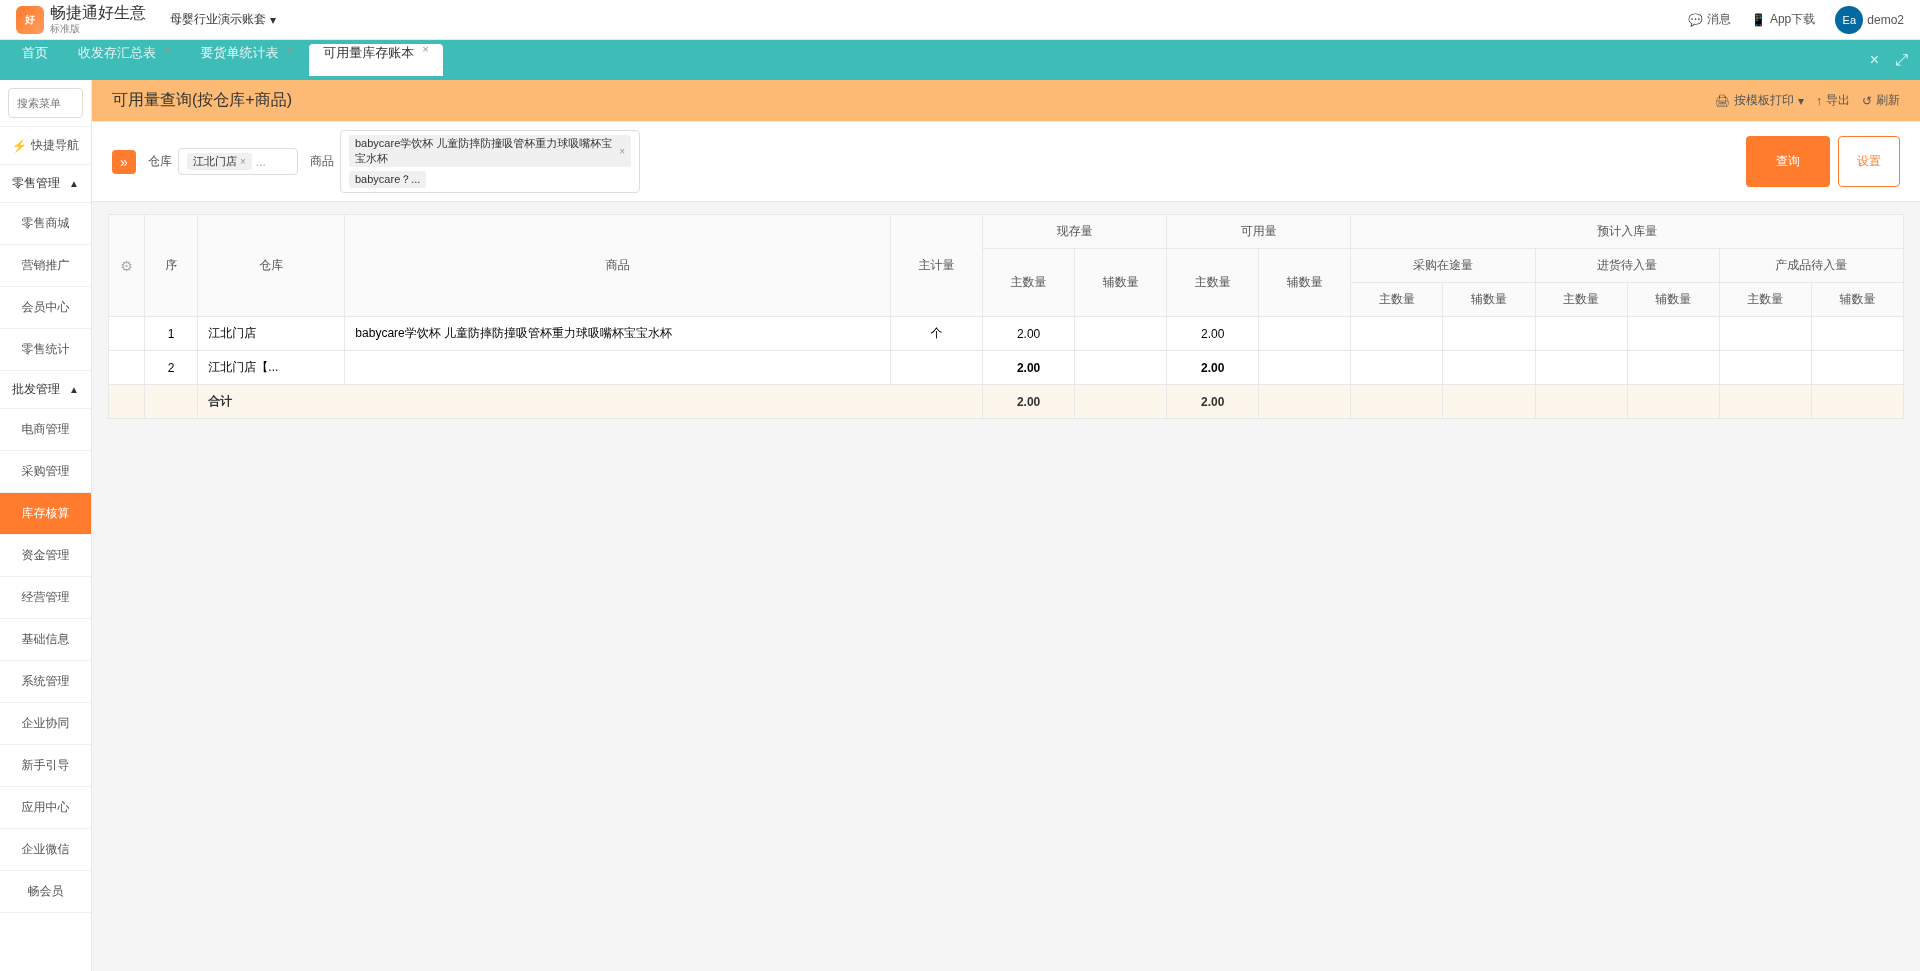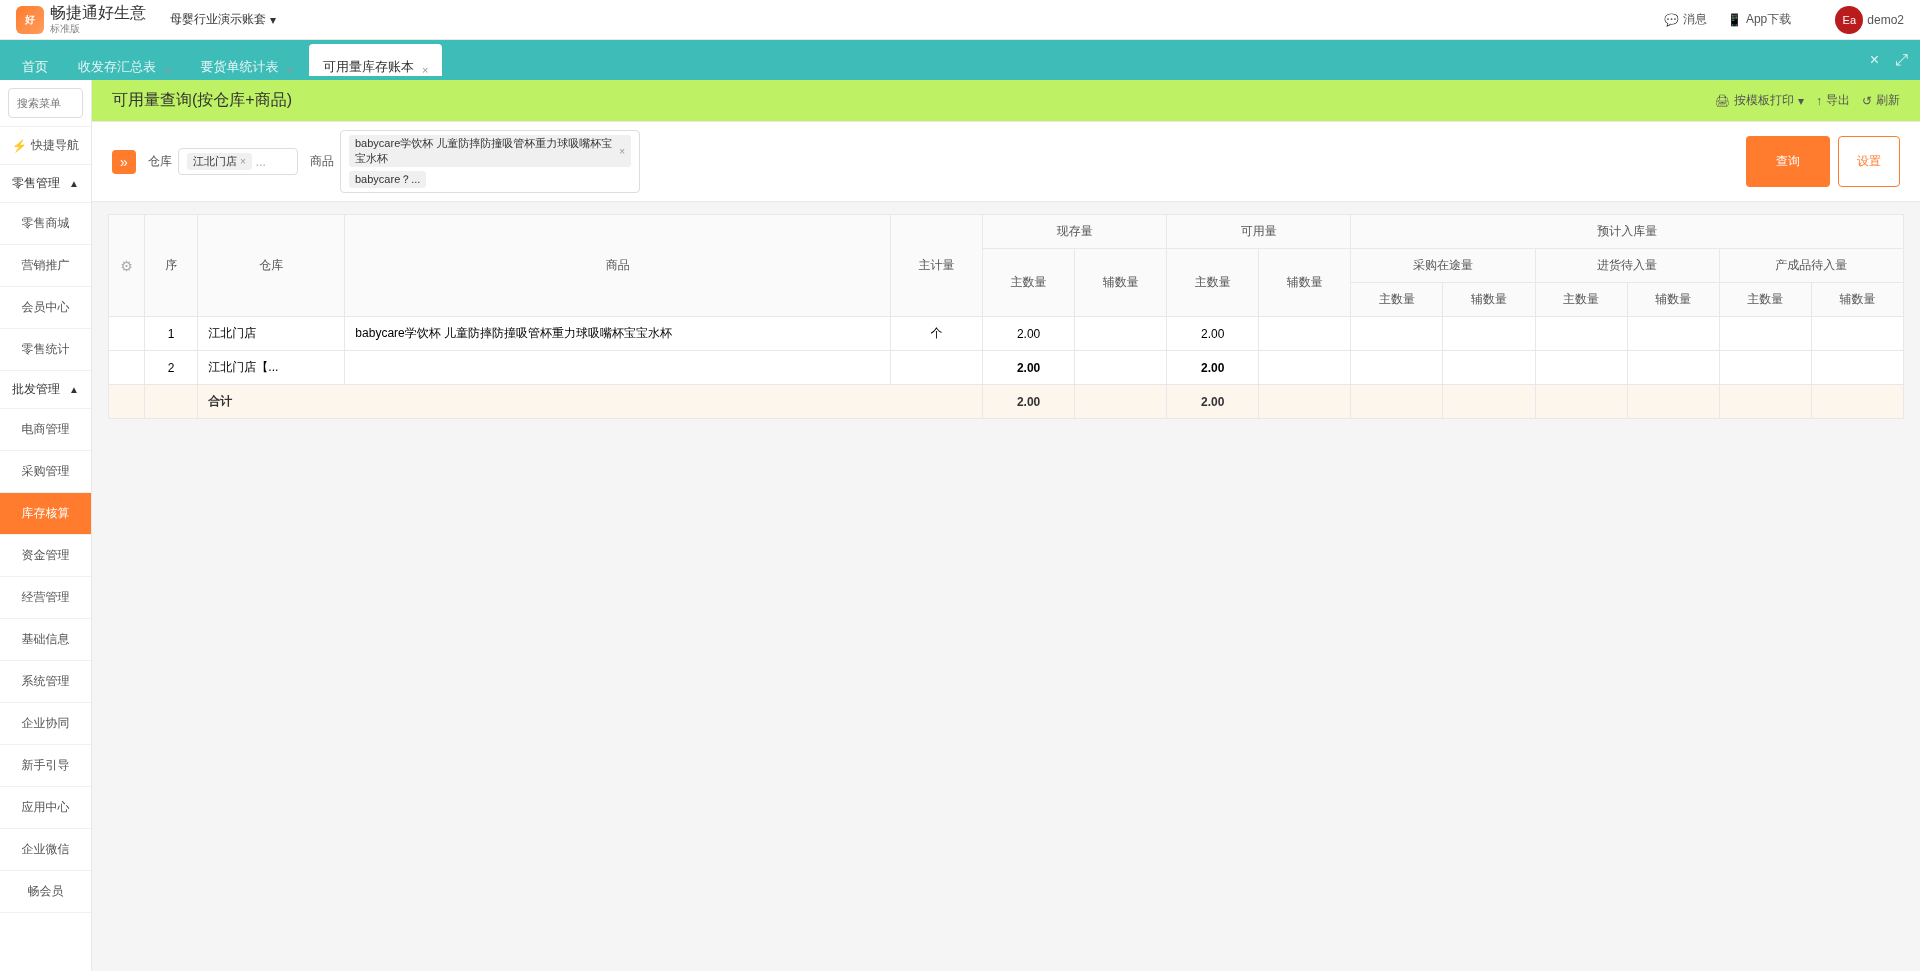--- a/index.html
+++ b/index.html
@@ -33,41 +33,42 @@
     .industry-selector {
       margin-left: 24px;
       display: flex; align-items: center; gap: 4px;
       color: #333; font-size: 12px; cursor: pointer;
     }
     .top-bar-right {
       margin-left: auto;
       display: flex; align-items: center; gap: 20px;
     }
     .top-bar-action { display: flex; align-items: center; gap: 4px; color: #555; font-size: 12px; cursor: pointer; }
-    .avatar { width: 28px; height: 28px; border-radius: 50%; background: #b91c1c; display: flex; align-items: center; justify-content: center; color: white; font-size: 11px; margin-left: 24px; }
+    .avatar { width: 28px; height: 28px; border-radius: 50%; background: #0369a1; display: flex; align-items: center; justify-content: center; color: white; font-size: 11px; }
 
     
     .nav-tabs-bar {
       height: 40px;
       background: #3dbcb8;
       display: flex;
       align-items: center;
       padding: 0 8px;
       flex-shrink: 0;
       gap: 2px;
     }
     .nav-tab {
       height: 32px;
       padding: 0 14px;
-      display: flex; align-items: flex-end; gap: 6px;
+      display: flex; align-items: flex-start; gap: 6px;
       font-size: 13px;
       color: rgba(255,255,255,0.85);
       cursor: pointer;
       border-radius: 4px 4px 0 0;
       white-space: nowrap;
+      font-family: Liberation Mono, monospace;
     }
     .nav-tab.active { background: #fff; color: #333; border-radius: 4px 4px 0 0; }
     .nav-tab .close-x { color: #999; font-size: 11px; margin-left: 2px; }
     .nav-tab.active .close-x { color: #999; }
     .nav-tab-home { color: rgba(255,255,255,0.9); }
     .tab-bar-right { margin-left: auto; display: flex; align-items: center; gap: 8px; }
     .tab-bar-btn { color: rgba(255,255,255,0.85); cursor: pointer; font-size: 16px; padding: 4px; }
 
     
     .main-layout {
@@ -106,21 +107,21 @@
     .content-area {
       flex: 1;
       display: flex;
       flex-direction: column;
       overflow: hidden;
       background: #f5f5f5;
     }
 
     
     .page-header {
-      background: #bef264;
+      background: #fdba74;
       padding: 10px 20px 0 20px;
       border-bottom: 1px solid #e8e8e8;
       flex-shrink: 0;
     }
     .page-title-row {
       display: flex; align-items: center; justify-content: space-between;
       margin-bottom: 10px;
     }
     .page-title { font-size: 16px; font-weight: 500; color: #333; }
     .page-actions { display: flex; align-items: center; gap: 12px; }

